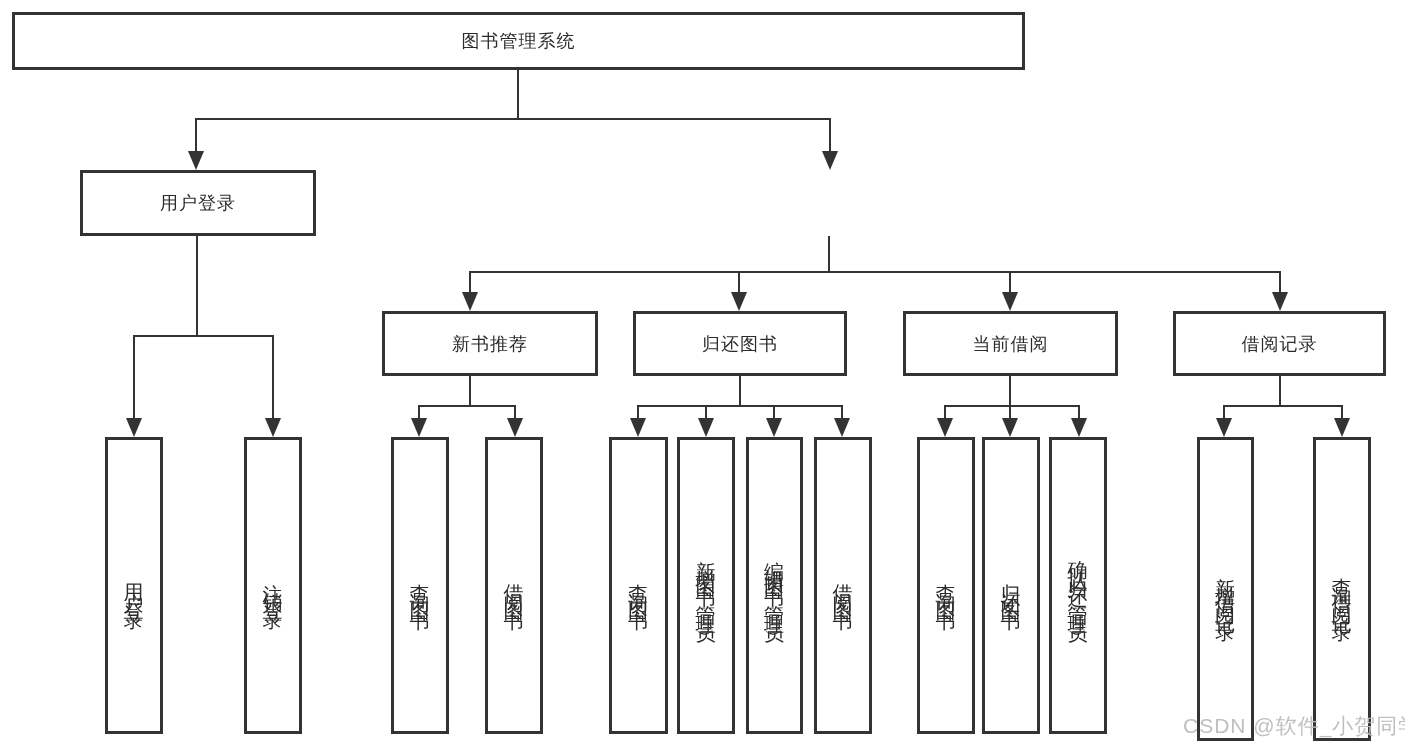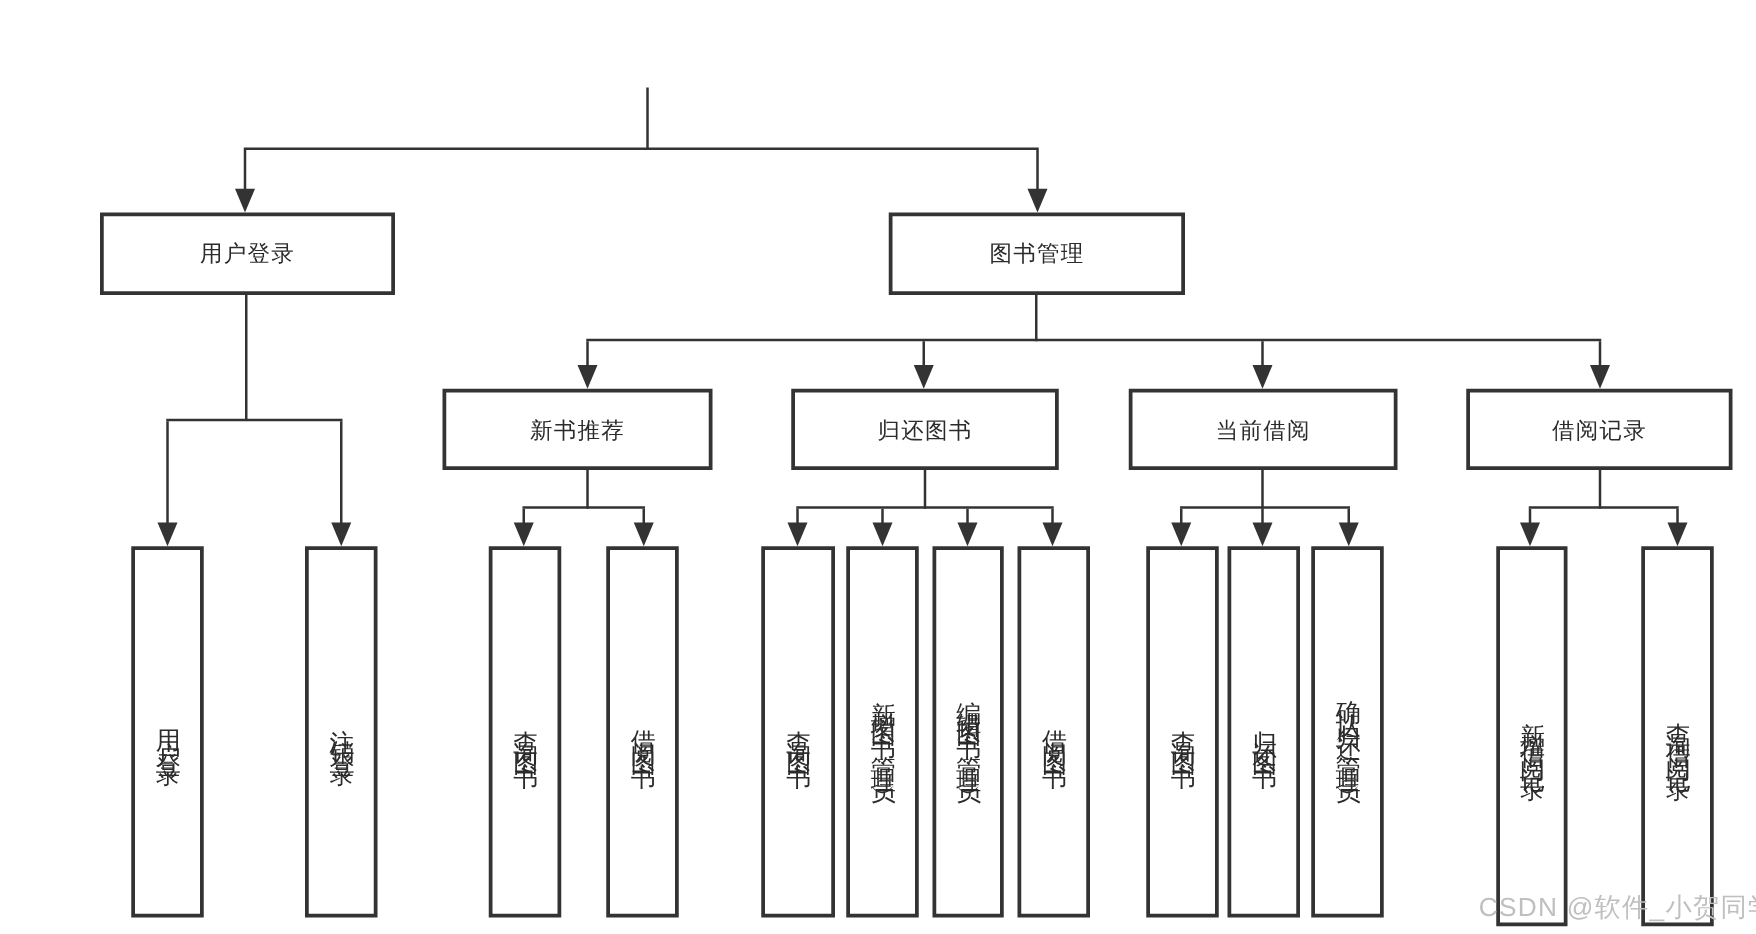--- a/index.html
+++ b/index.html
@@ -51,30 +51,30 @@
     color:var(--watermark);
     z-index:5;
     white-space:nowrap;
   }
 </style>
 </head>
 <body>
 
 <div class="canvas">
 
+  <div class="box hbox" style="left:12px;top:12px;width:1013px;height:58px">
+    <span>图书管理系统</span>
+  </div>
 
   <div class="box hbox" style="left:80px;top:170px;width:236px;height:66px">
     <span>用户登录</span>
   </div>
 
-  <div class="box hbox" style="left:711px;top:170px;width:237px;height:66px">
-    <span>图书管理</span>
-  </div>
 
-  <div class="box hbox" style="left:354px;top:311px;width:216px;height:65px">
+  <div class="box hbox" style="left:382px;top:311px;width:216px;height:65px">
     <span>新书推荐</span>
   </div>
 
   <div class="box hbox" style="left:633px;top:311px;width:214px;height:65px">
     <span>归还图书</span>
   </div>
 
   <div class="box hbox" style="left:903px;top:311px;width:215px;height:65px">
     <span>当前借阅</span>
   </div>

